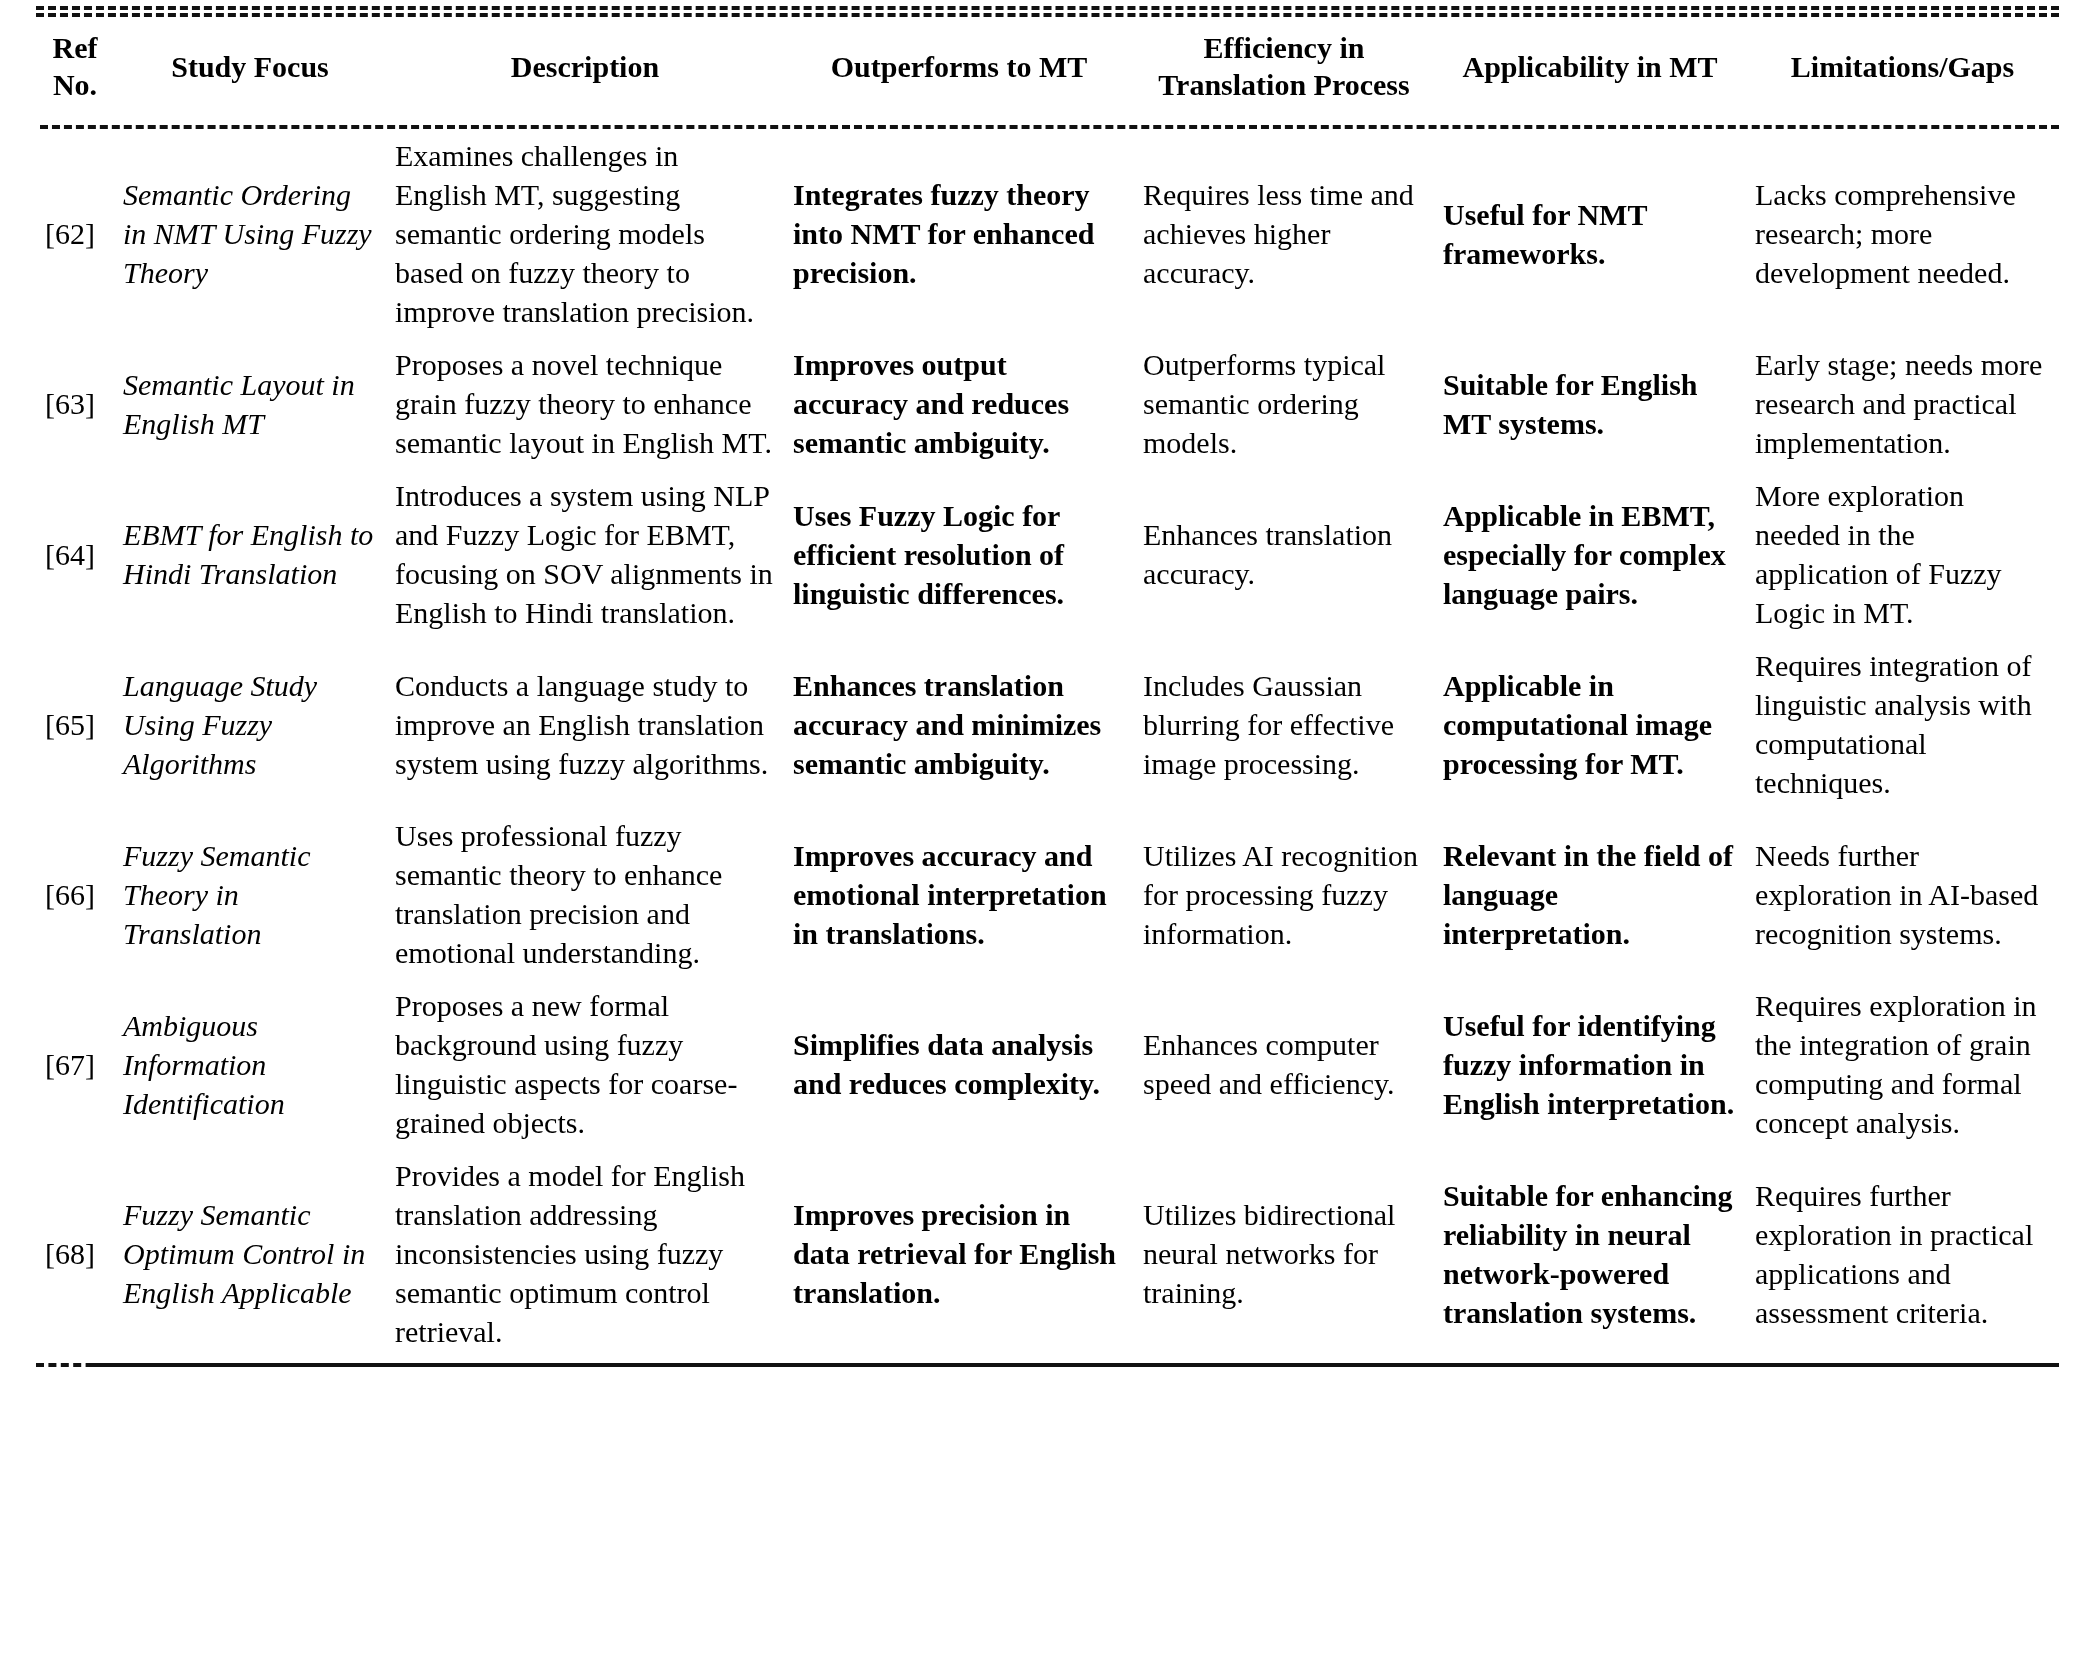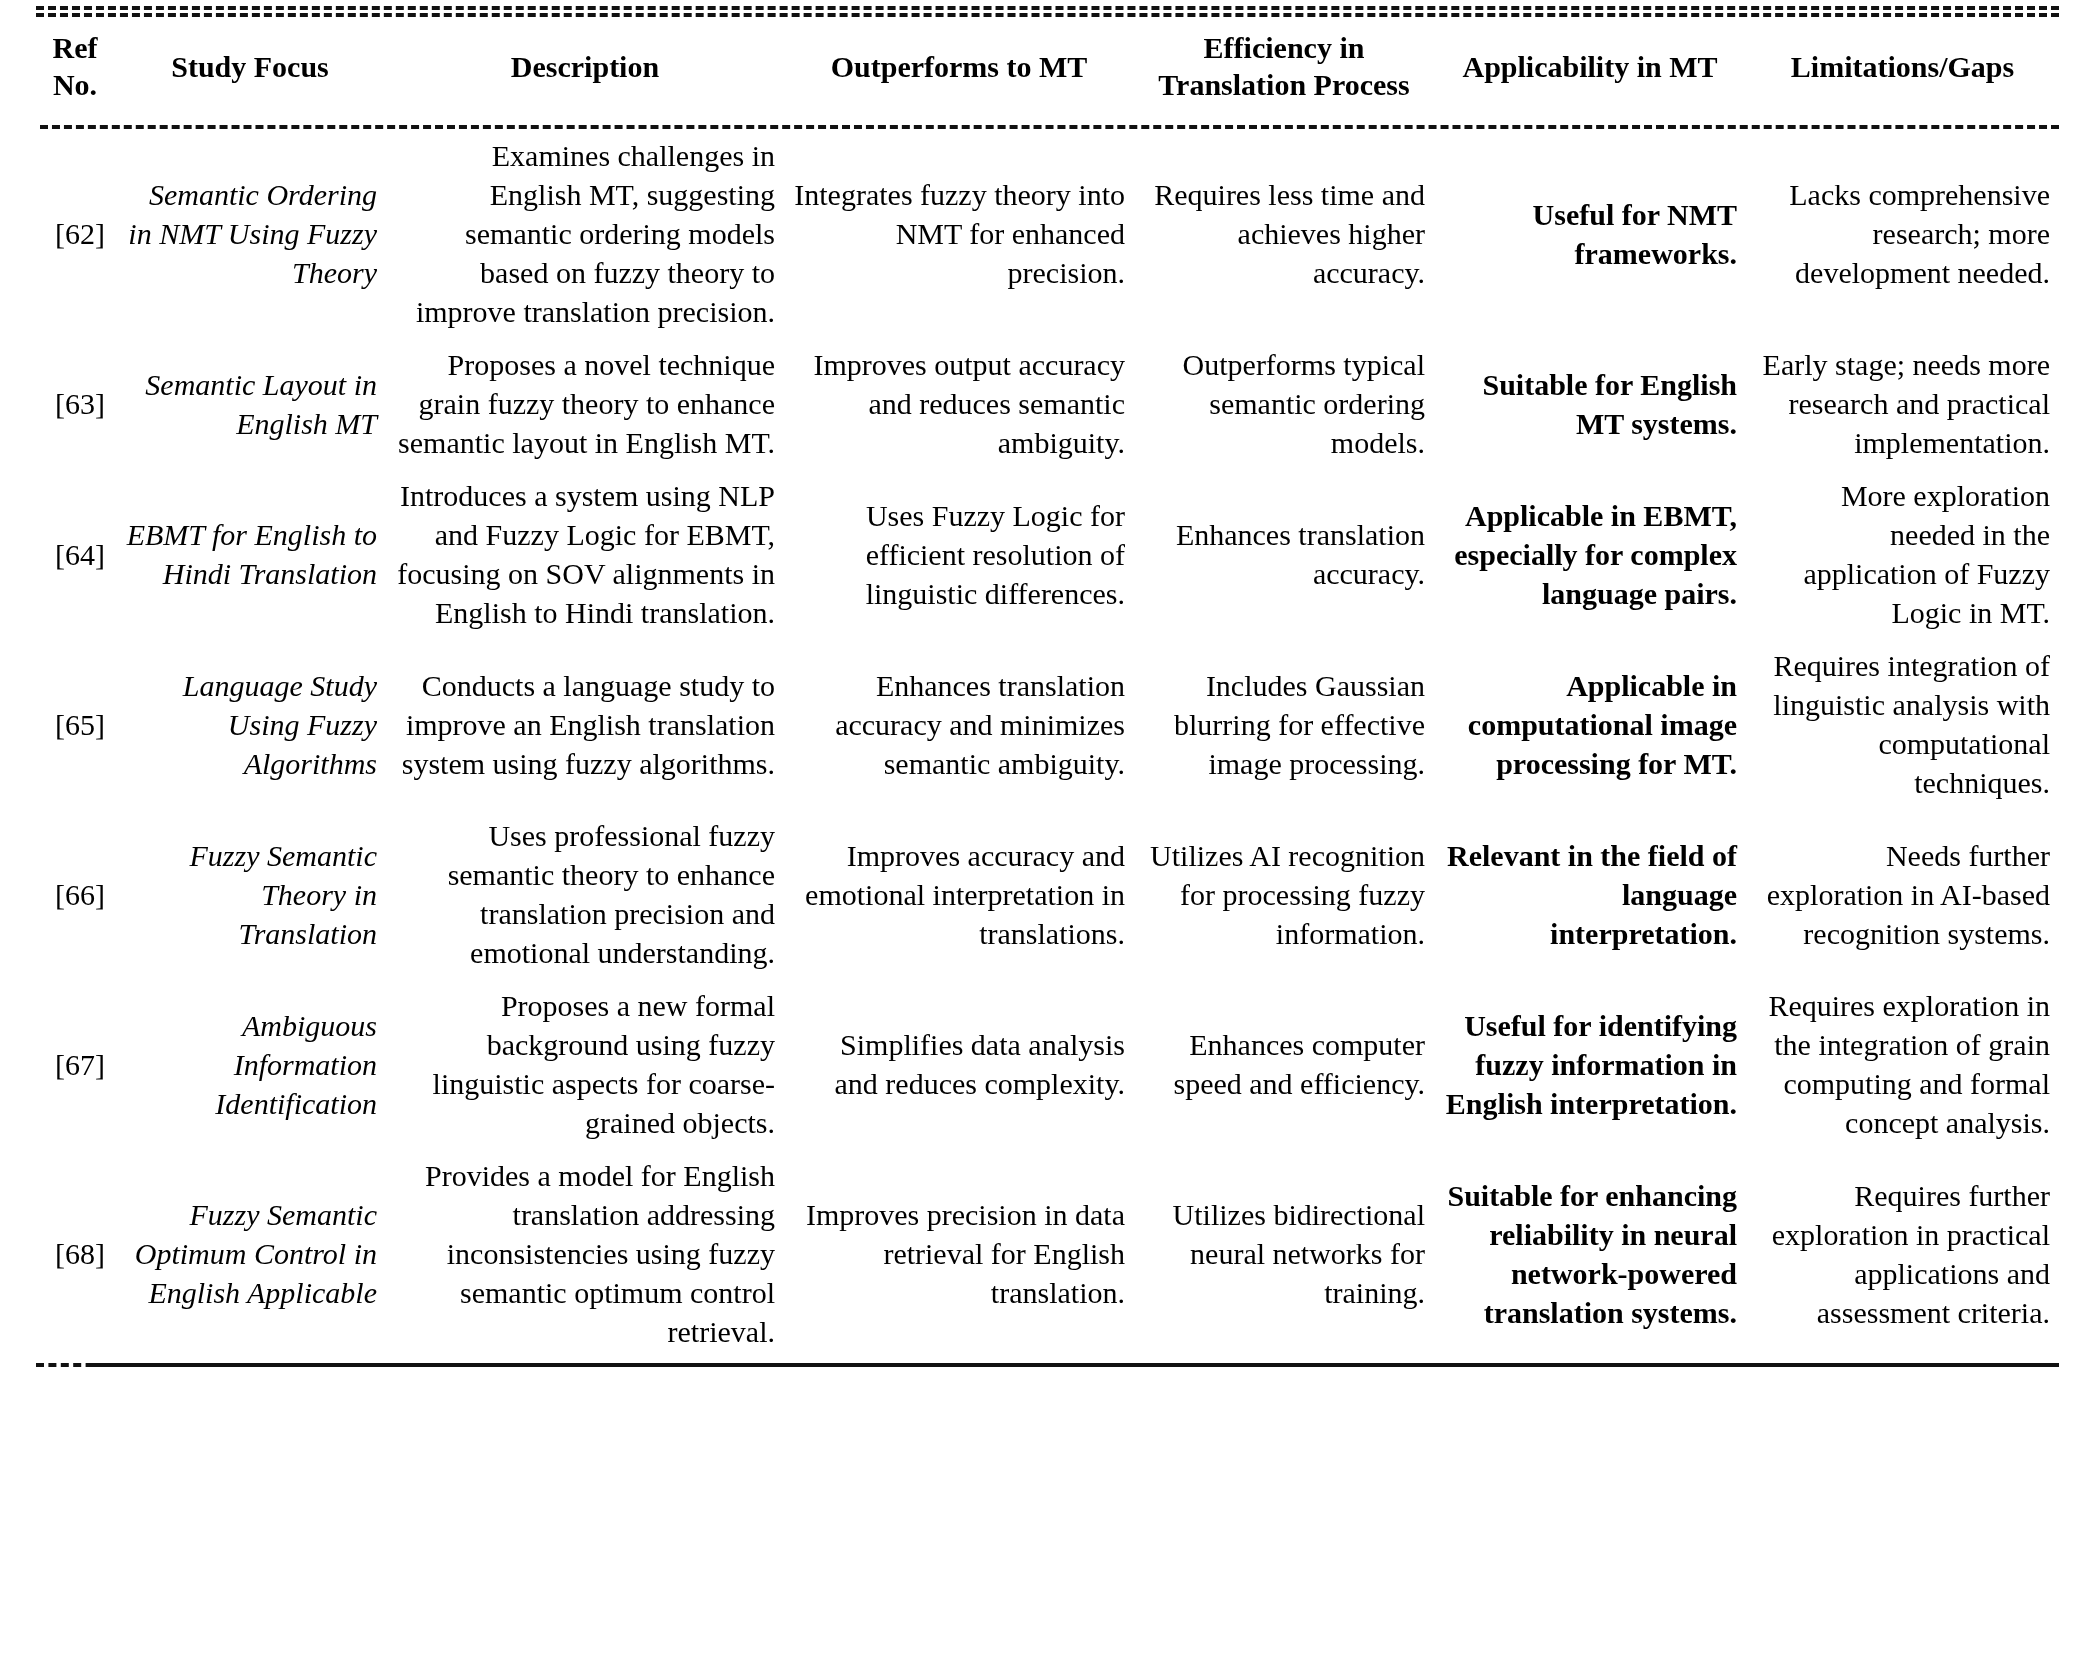--- a/index.html
+++ b/index.html
@@ -80,33 +80,33 @@
     padding: 12px 6px 22px 6px;
     color: #000;
   }
 
   table.lit tbody td {
     font-size: 30px;
     line-height: 1.30;
     vertical-align: middle;
     padding: 7px 9px 7px 9px;
     color: #000;
-    text-align: right;
+    text-align: left;
   }
 
   td.c-ref {
     text-align: center;
     vertical-align: middle;
     white-space: nowrap;
     padding-left: 0;
     padding-right: 4px;
   }
   td.c-focus  { text-align: left;  vertical-align: middle; font-style: italic; }
   td.c-desc   { text-align: left;  vertical-align: middle; }
-  td.c-contrib{ text-align: left;  vertical-align: middle; }
+  td.c-contrib{ text-align: left;  vertical-align: middle; font-weight: bold; }
   td.c-eff    { text-align: left;  vertical-align: middle; }
   td.c-appl   { text-align: left;  vertical-align: middle; font-weight: bold; }
   td.c-lim    { text-align: left;  vertical-align: middle; }
 
   
   col.w-ref     { width: 78px;  }
   col.w-focus   { width: 272px; }
   col.w-desc    { width: 398px; }
   col.w-contrib { width: 350px; }
   col.w-eff     { width: 300px; }

